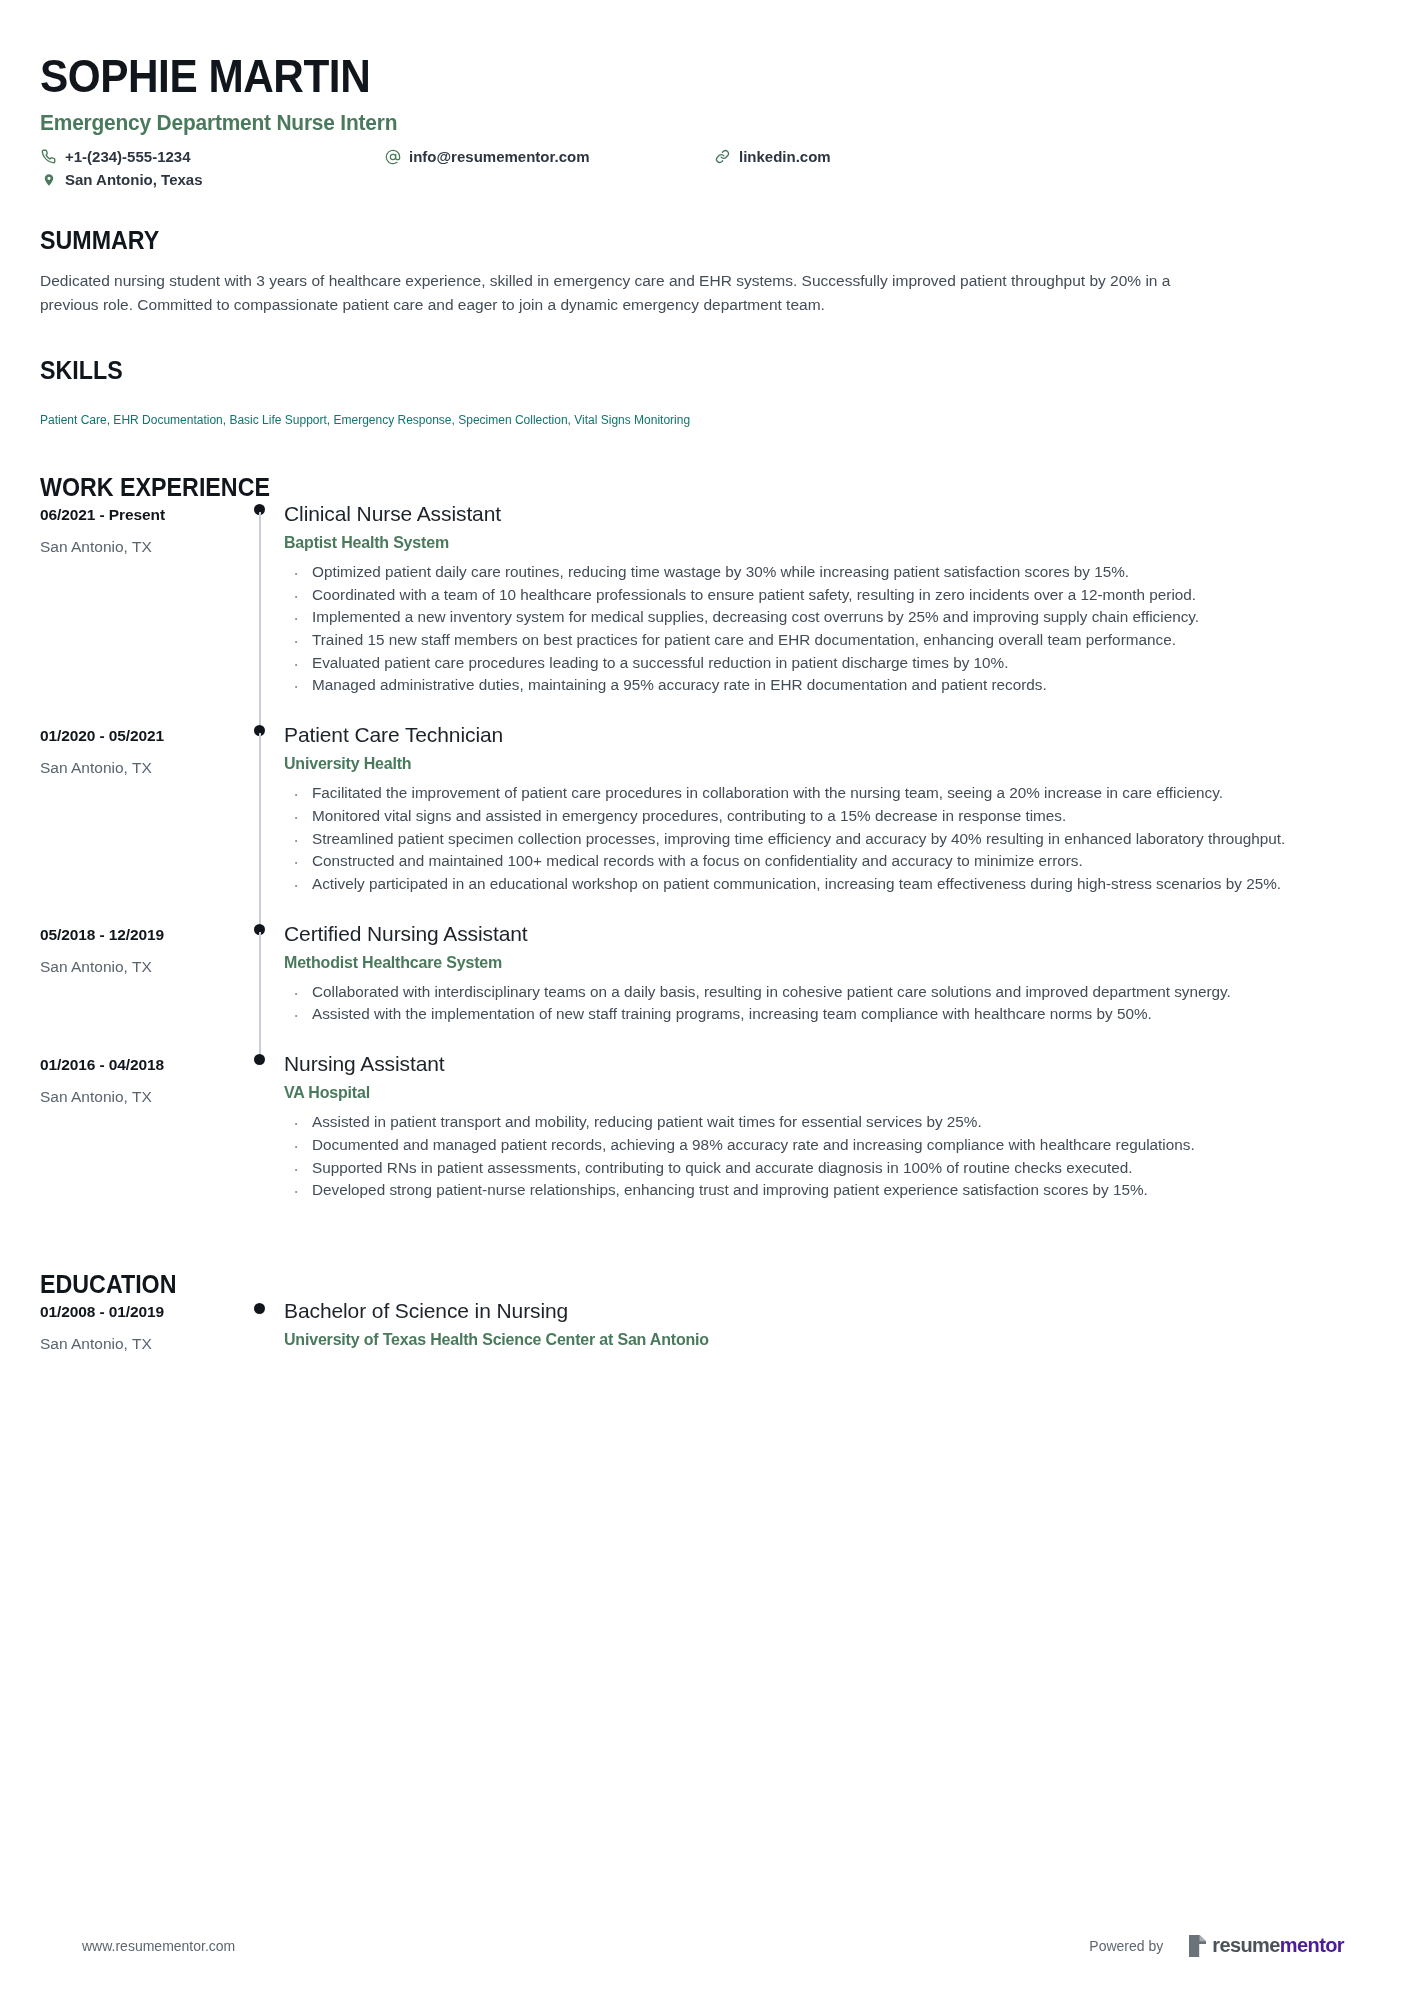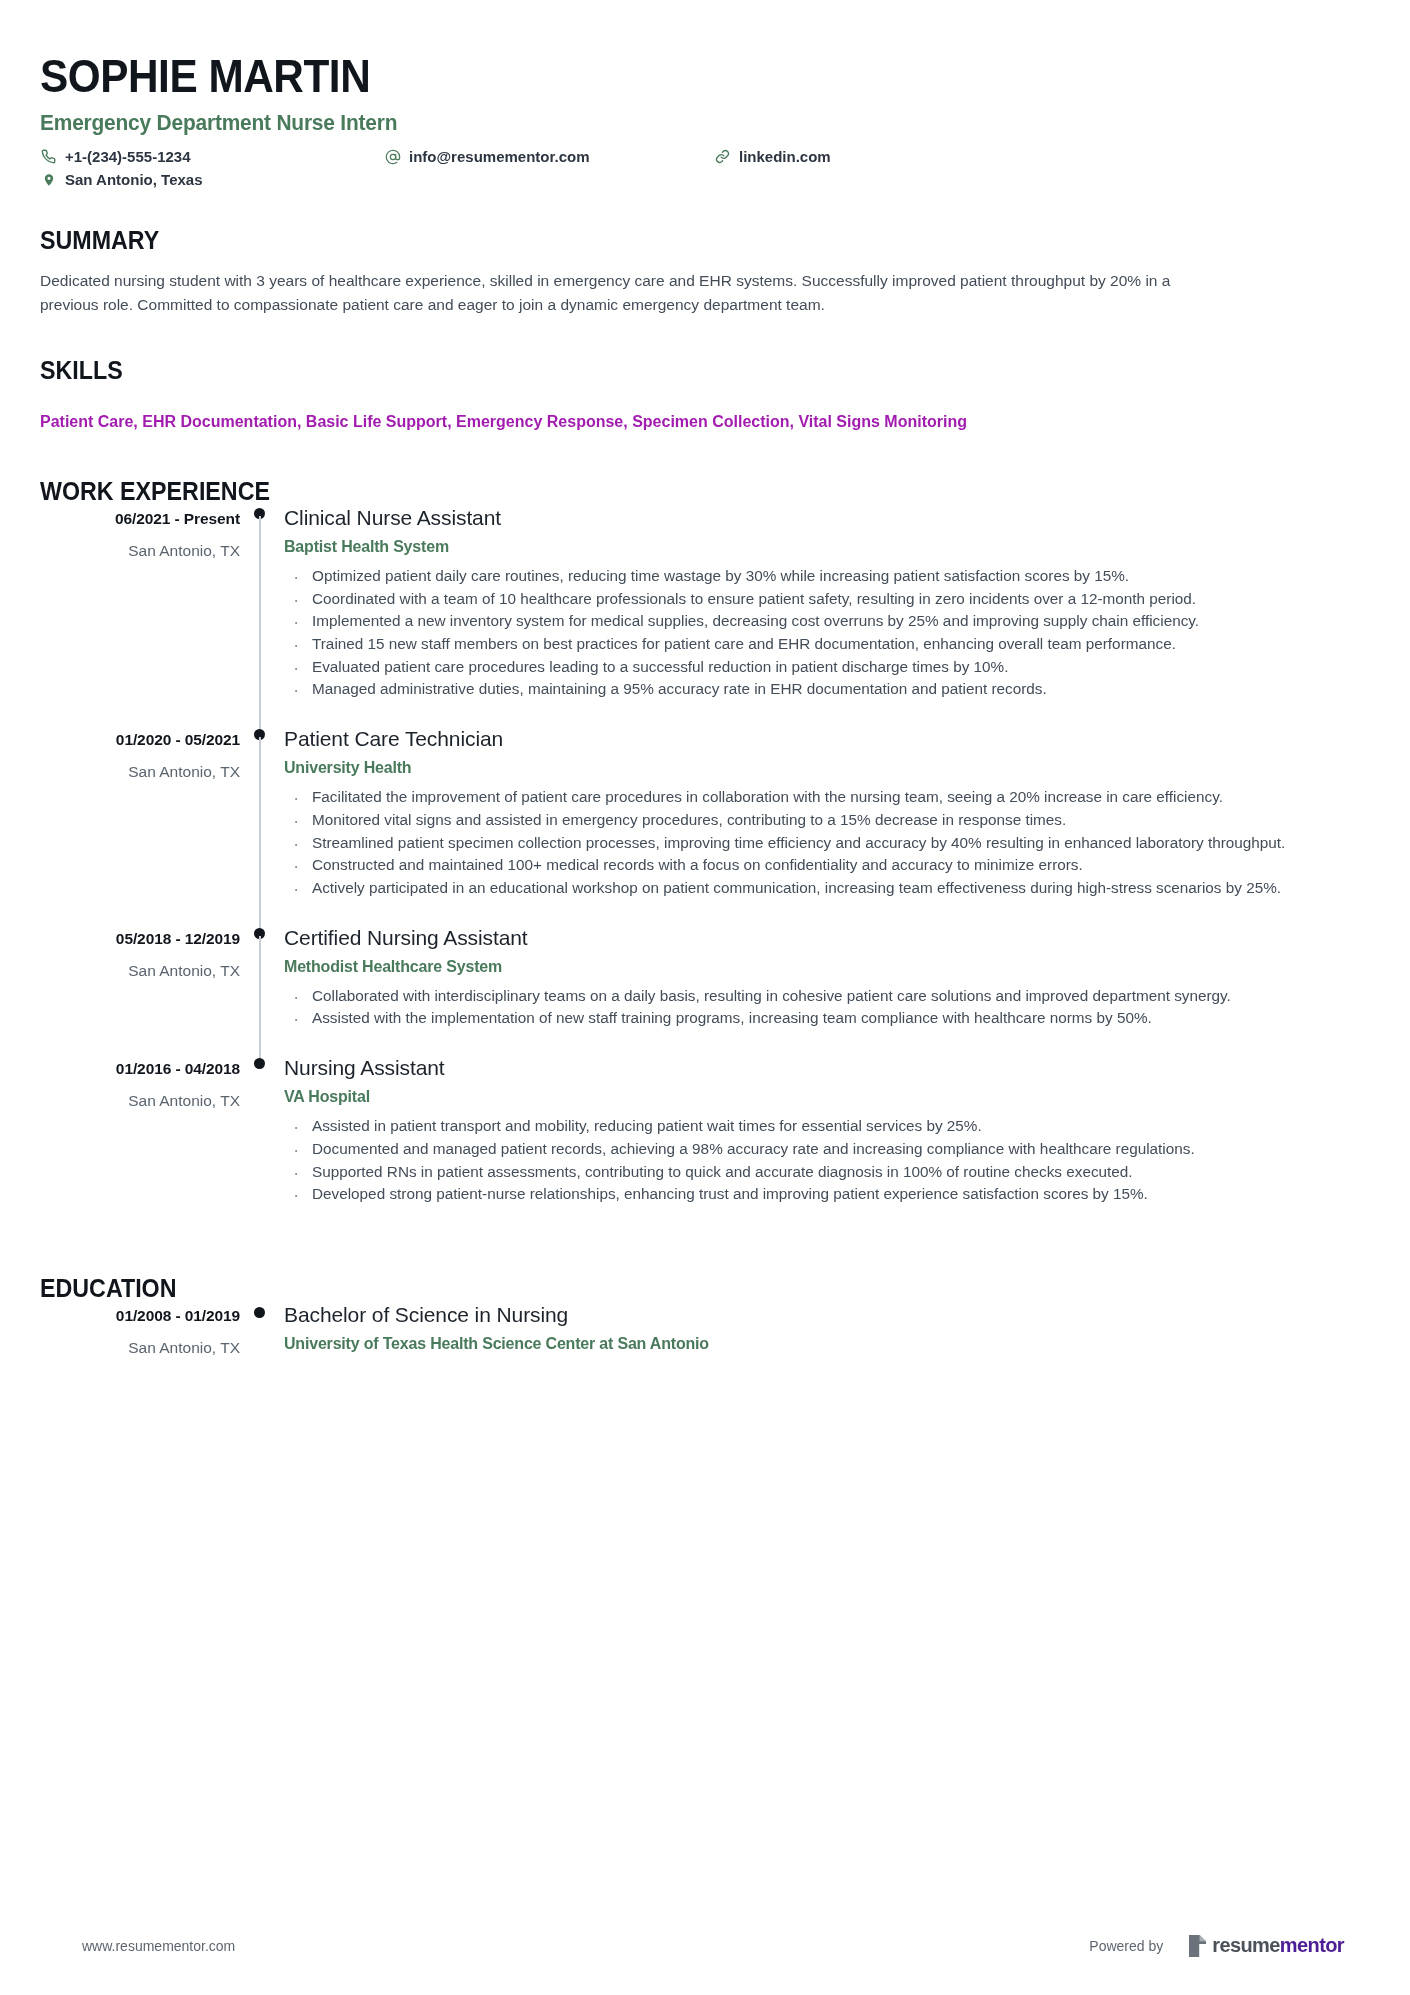--- a/index.html
+++ b/index.html
@@ -33,28 +33,28 @@
   
   .sec-head {
     font-family:"Liberation Sans Narrow","Liberation Sans", sans-serif;
     font-size:25px; font-weight:bold; color:#11161d;
     letter-spacing:0px; transform:scaleX(0.93); transform-origin:left center;
   }
   .summary-head { margin-top:38px; }
   .summary-body { margin-top:14px; font-size:15.5px; line-height:1.5; color:#434d58; max-width:1190px; }
 
   .skills-head { margin-top:40px; }
-  .skills-body { margin-top:28px; font-size:16px; color:#a21caf;font-weight:bold; }
+  .skills-body { margin-top:28px; font-size:12px; color:#0f766e; }
 
   .work-head { margin-top:46px; }
   .edu-head { margin-top:42px; }
 
   
   .entry { position:relative; display:flex; }
-  .entry .left { width:200px; flex:none; padding-top:4px;text-align:right; }
+  .entry .left { width:200px; flex:none; padding-top:4px; }
   .entry .dates { font-size:15.5px; font-weight:bold; color:#11161d; letter-spacing:-0.1px; }
   .entry .loc { font-size:15.5px; color:#5a646f; margin-top:14px; }
   .entry .rail { width:44px; flex:none; position:relative; }
   .entry .dot {
     position:absolute; left:14px; top:2px; width:11px; height:11px;
     border-radius:50%; background:#11161d;
   }
   .entry .line {
     position:absolute; left:19px; top:10px; bottom:-10px; width:1.5px; background:#c9ced4;
   }

